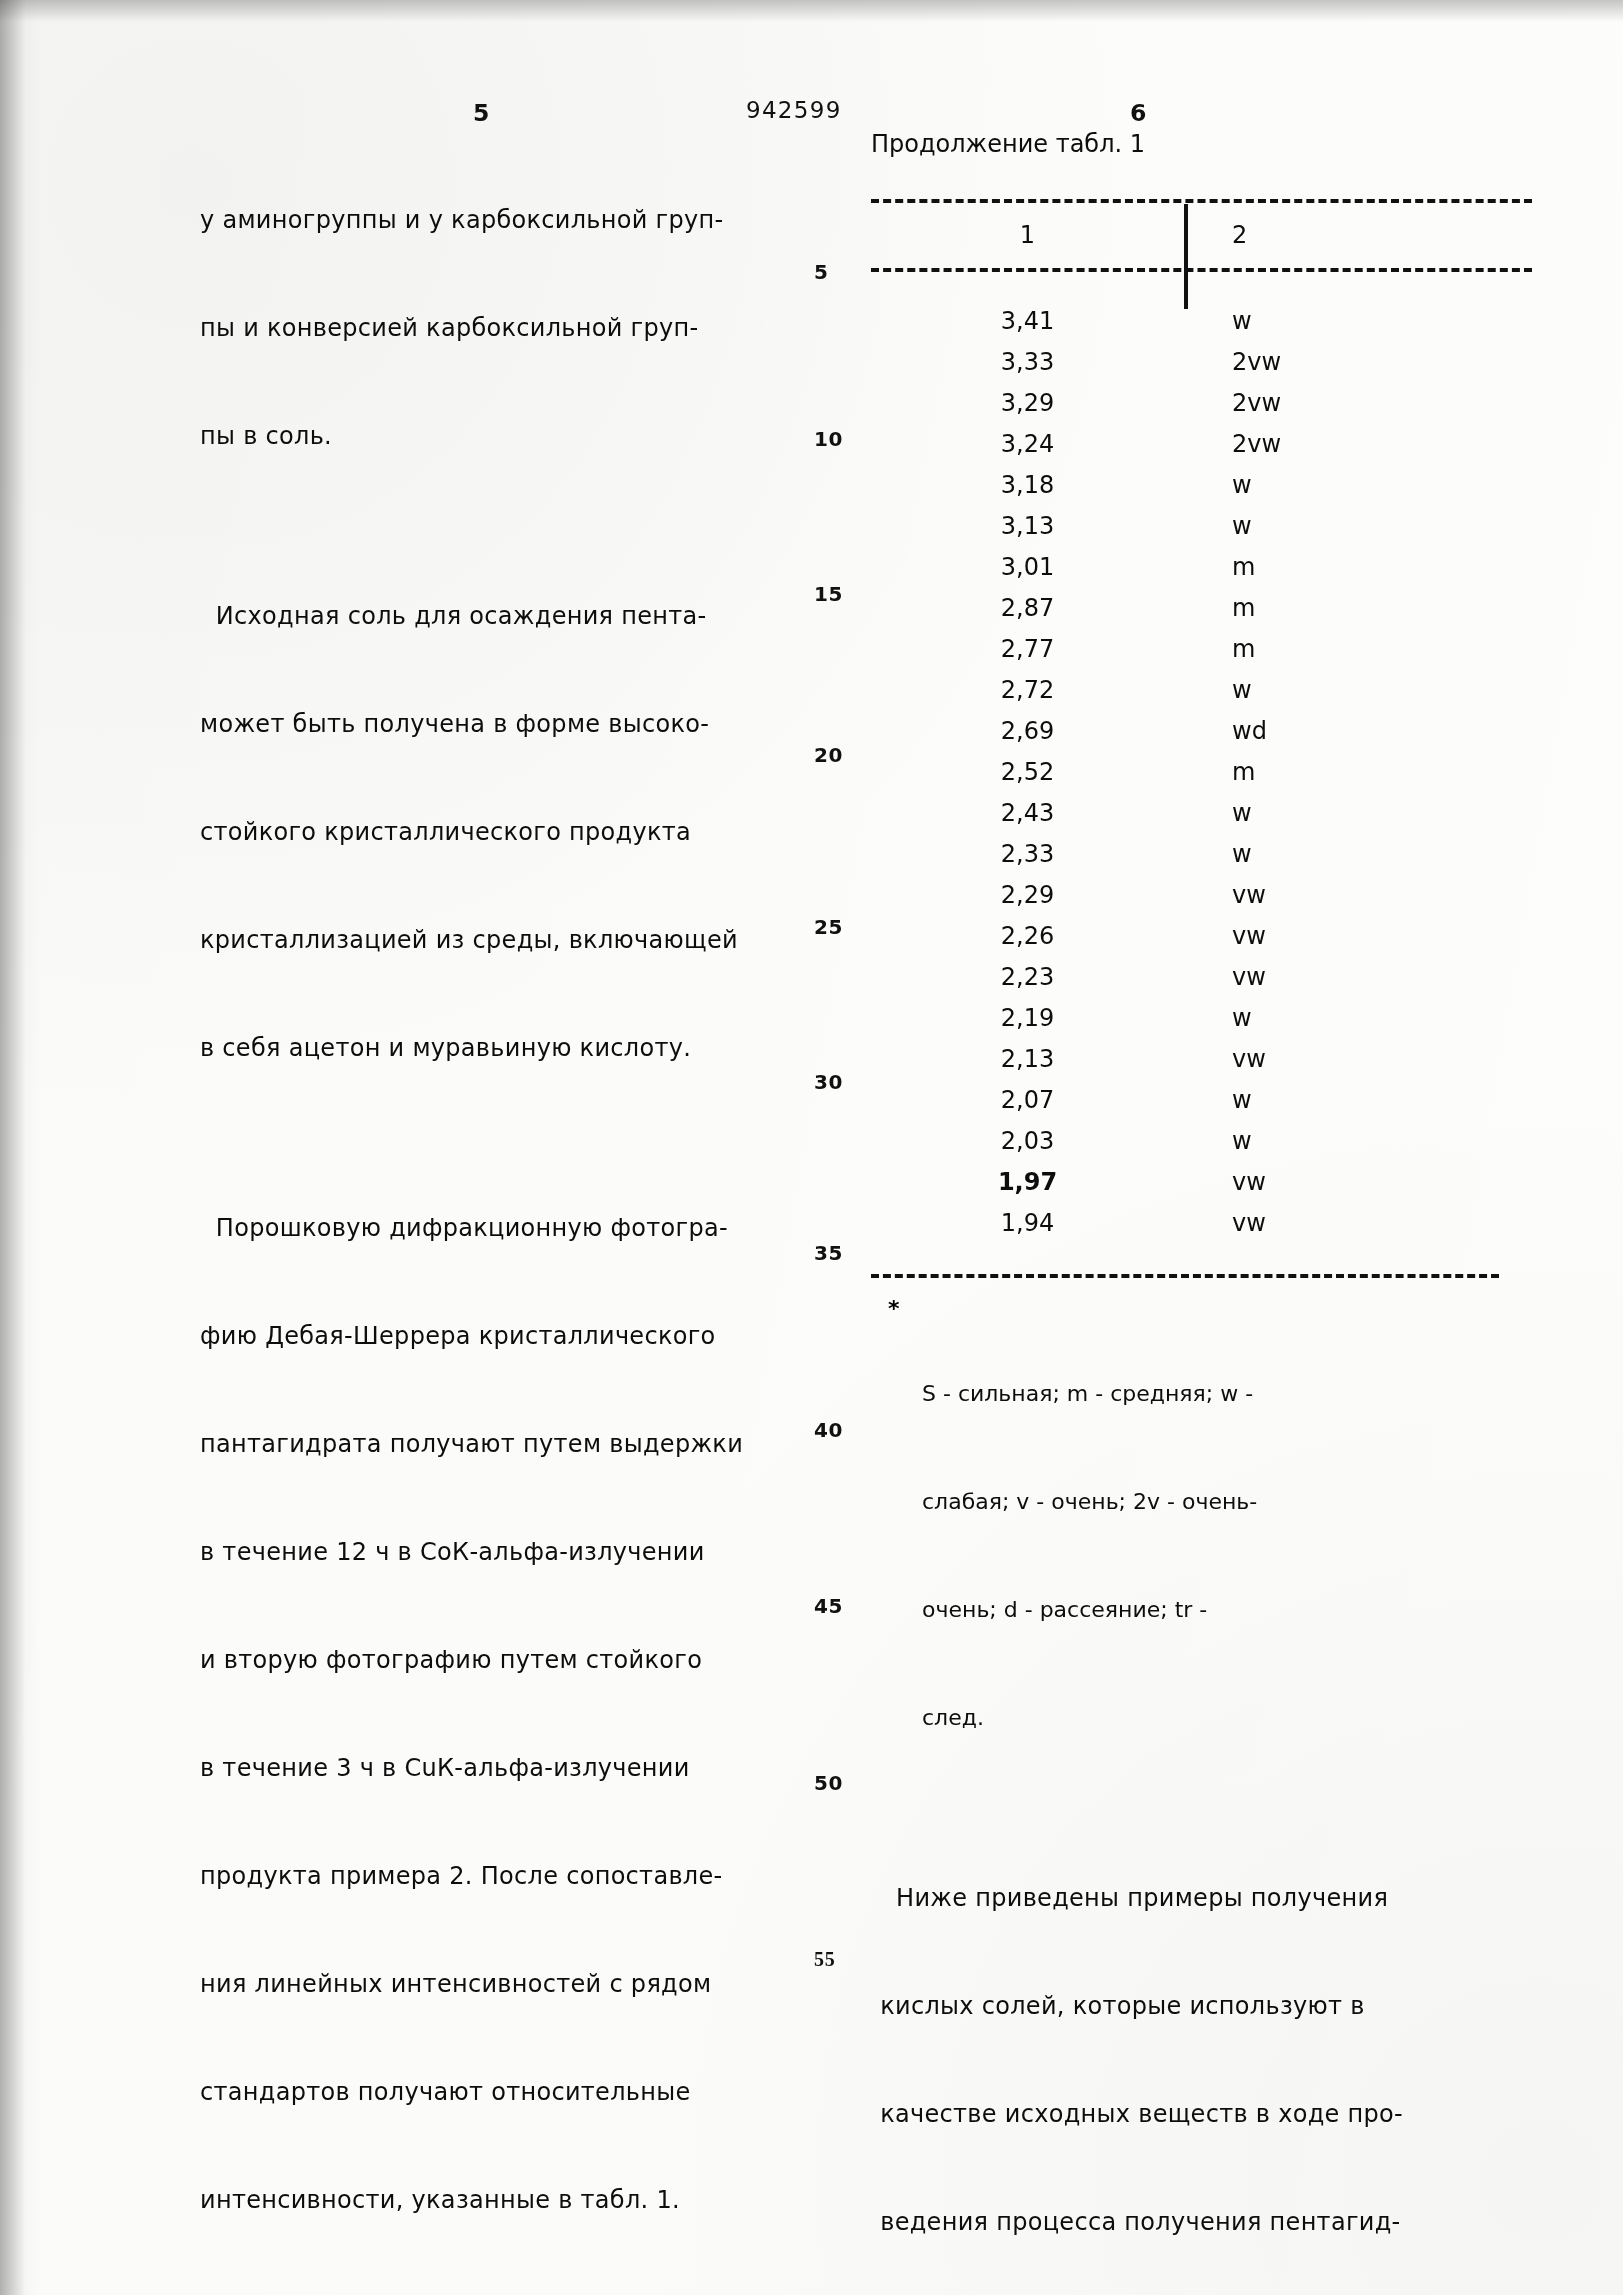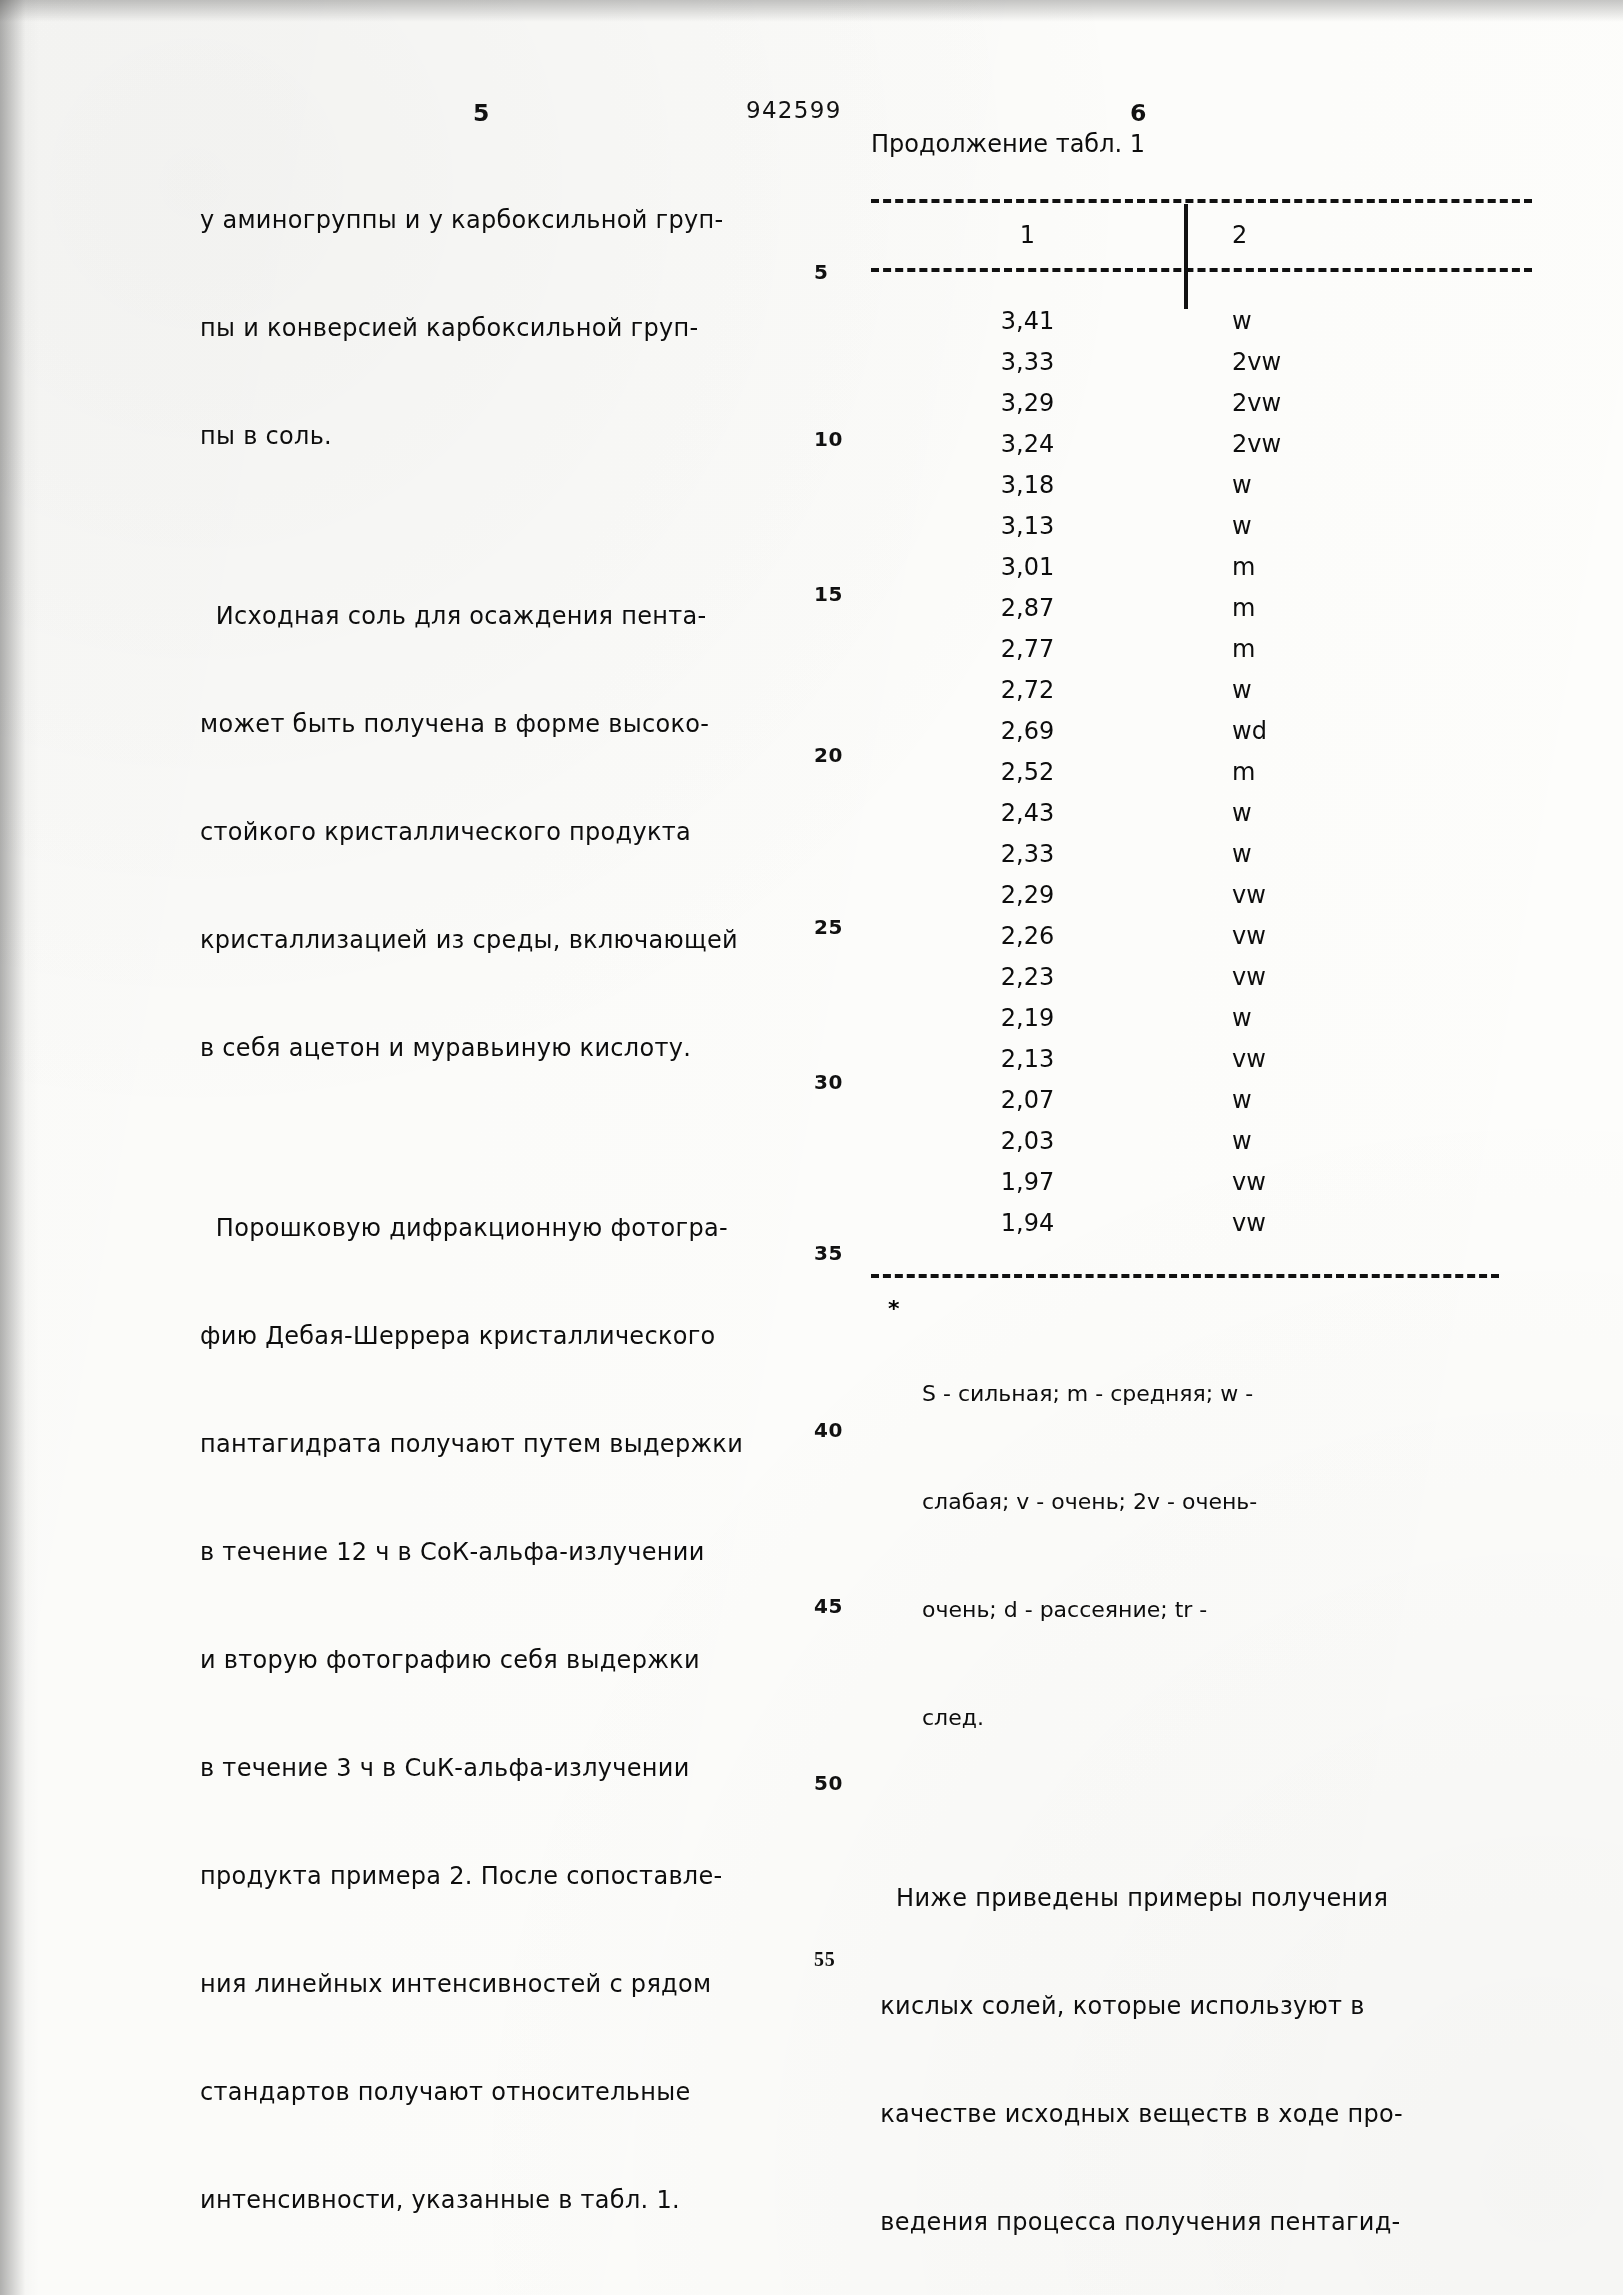--- a/index.html
+++ b/index.html
@@ -167,21 +167,21 @@
       <div>стойкого кристаллического продукта</div>
       <div>кристаллизацией из среды, включающей</div>
       <div>в себя ацетон и муравьиную кислоту.</div>
     </div>
 
     <div class="doc-text para">
       <div>  Порошковую дифракционную фотогра-</div>
       <div>фию Дебая-Шеррера кристаллического</div>
       <div>пантагидрата получают путем выдержки</div>
       <div>в течение 12 ч в СоК-альфа-излучении</div>
-      <div>и вторую фотографию себя выдержки</div>
+      <div>и вторую фотографию путем стойкого</div>
       <div>в течение 3 ч в СuК-альфа-излучении</div>
       <div>продукта примера 2. После сопоставле-</div>
       <div>ния линейных интенсивностей с рядом</div>
       <div>стандартов получают относительные</div>
       <div>интенсивности, указанные в табл. 1.</div>
     </div>
 
   </div>
 
   <div id="col-right">
@@ -285,21 +285,21 @@
           </div>
           <div class="tbl-row">
             <div class="cell-d" style="width: 313px;">2,07</div>
             <div class="cell-i" style="width: 262px; text-align: left; padding-left: 48px;">w</div>
           </div>
           <div class="tbl-row">
             <div class="cell-d" style="width: 313px;">2,03</div>
             <div class="cell-i" style="width: 262px; text-align: left; padding-left: 48px;">w</div>
           </div>
           <div class="tbl-row">
-            <div class="cell-d" style="width: 313px;">1,97</div>
+            <div class="cell-d" style="width: 313px; font-weight: bold;">1,97</div>
             <div class="cell-i" style="width: 262px; text-align: left; padding-left: 48px;">vw</div>
           </div>
           <div class="tbl-row">
             <div class="cell-d" style="width: 313px;">1,94</div>
             <div class="cell-i" style="width: 262px; text-align: left; padding-left: 48px;">vw</div>
           </div>
         </div>
     </div>
 
     <div style="height:30px"></div>

